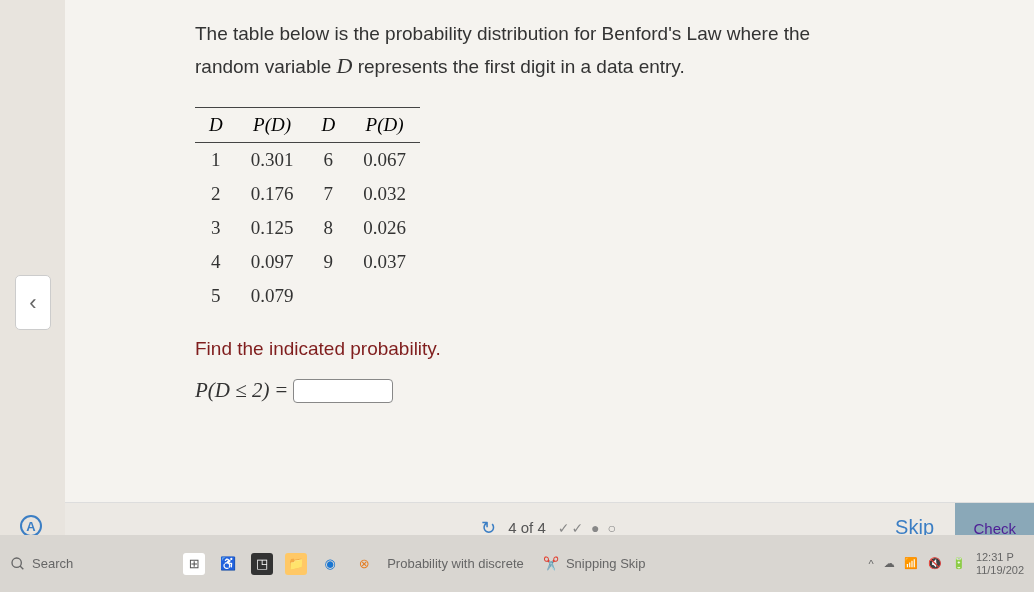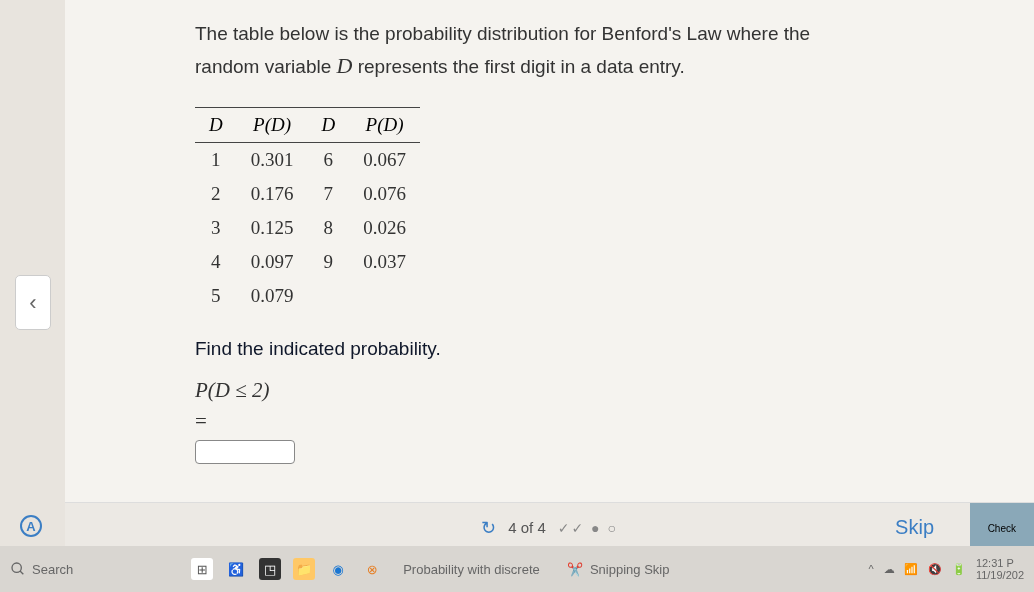--- a/index.html
+++ b/index.html
@@ -42,32 +42,31 @@
       border-bottom: 1px solid #444;
       text-align: center;
     }
     table.dist td {
       padding: 6px 14px;
       text-align: center;
       color: #333;
     }
     .find {
       font-size: 19px;
-      color: #0f172a;
+      color: #7f1d1d;
       margin-bottom: 18px;
     }
     .equation {
       font-family: 'Times New Roman', serif;
       font-size: 21px;
       font-style: italic;
       color: #333;
       display: flex;
-      align-items: flex-start;
+      align-items: flex-end;
       gap: 6px;
-      flex-direction: column;
     }
     .equation .up { font-style: normal; }
     .answer-box {
       display: inline-block;
       width: 100px;
       height: 24px;
       border: 1px solid #888;
       border-radius: 4px;
       background: #fff;
     }
@@ -113,31 +112,31 @@
       justify-content: center;
       background: #ece9e4;
       border-top: 1px solid #ddd;
     }
     .footer-center { display: flex; align-items: center; gap: 12px; color: #555; font-size: 15px; }
     .reload { color: #3b7ec4; font-size: 18px; cursor: pointer; }
     .checks { color: #888; letter-spacing: 2px; font-size: 14px; }
     .skip { position: absolute; right: 100px; color: #3b7ec4; font-size: 20px; cursor: pointer; }
     .check-btn {
       position: absolute; right: 0; top: 0; height: 50px;
-      padding: 0 18px; background: #8aa8b8; color: #000000;
-      display: flex; align-items: center; font-size: 10px;
+      padding: 0 18px; background: #8aa8b8; color: #4c1d95;
+      display: flex; align-items: center; font-size: 15px;
       border: none;
     }
     .taskbar {
       position: absolute;
-      bottom: 0; left: 0; right: 0; height: 46px;
+      bottom: 0; left: 0; right: 0; height: 57px;
       background: #d9d6d1;
       display: flex; align-items: center;
       padding: 0 10px;
-      gap: 8px;
+      gap: 0;
       color: #555;
       font-size: 13px;
     }
     .search { display: flex; align-items: center; gap: 6px; color: #666; }
     .search svg { width: 16px; height: 16px; }
     .task-icons { display: flex; gap: 12px; margin-left: 110px; align-items: center;}
     .task-icons span { width: 22px; height: 22px; display: inline-flex; align-items: center; justify-content: center; border-radius: 3px; }
     .task-label { display: flex; align-items: center; gap: 6px; color: #666; font-size: 13px; margin-left: 12px; }
     .tray { margin-left: auto; display: flex; gap: 10px; align-items: center; color: #666; font-size: 11px;}
     .tray .clock { line-height: 1.1; }
@@ -164,21 +163,21 @@
       <tr>
           <td>1</td>
           <td>0.301</td>
           <td>6</td>
           <td>0.067</td>
         </tr>
       <tr>
           <td>2</td>
           <td>0.176</td>
           <td>7</td>
-          <td>0.076</td>
+          <td>0.032</td>
         </tr>
       <tr>
           <td>3</td>
           <td>0.125</td>
           <td>8</td>
           <td>0.026</td>
         </tr>
       <tr>
           <td>4</td>
           <td>0.097</td>

